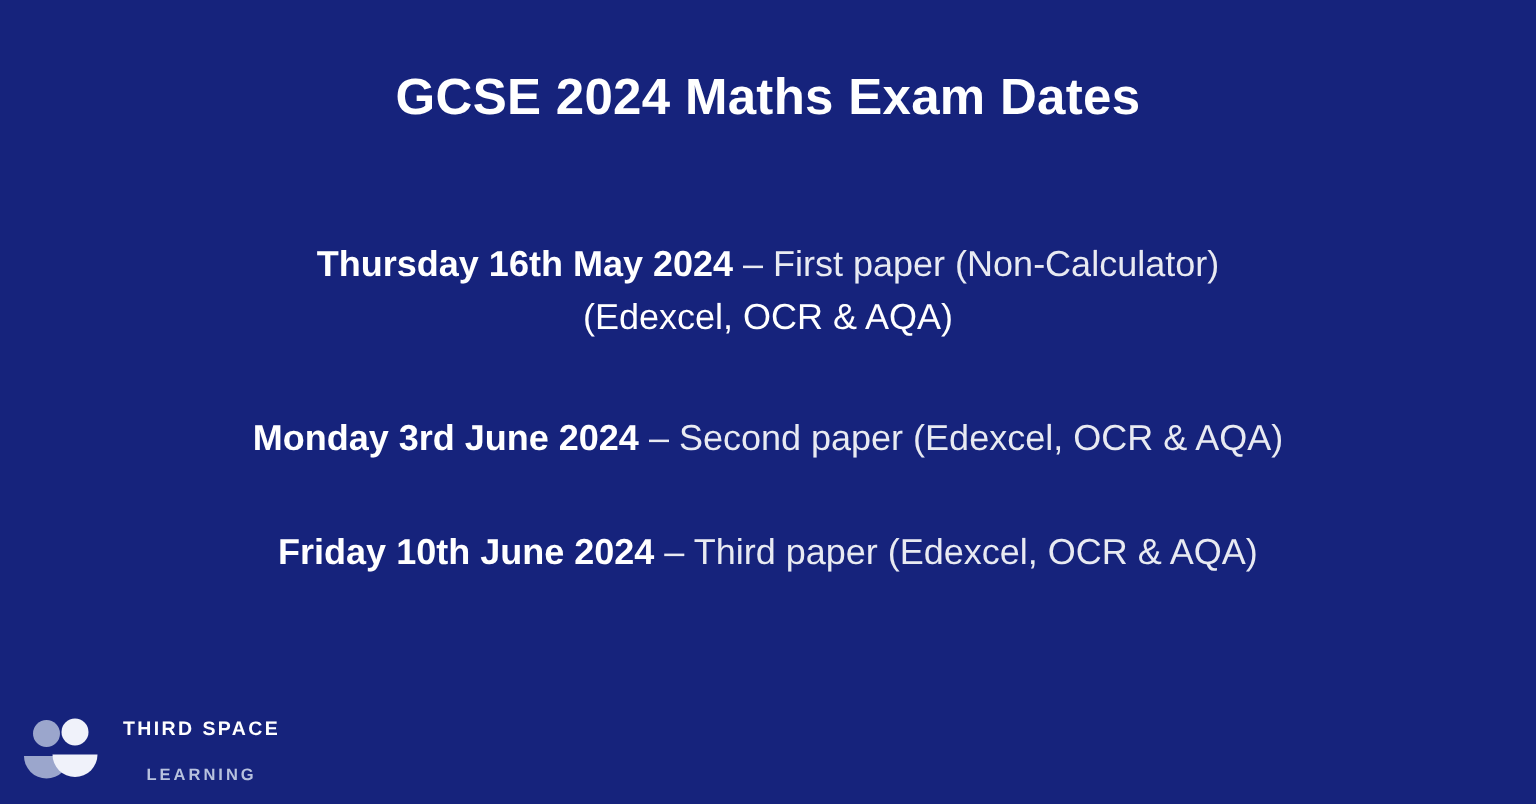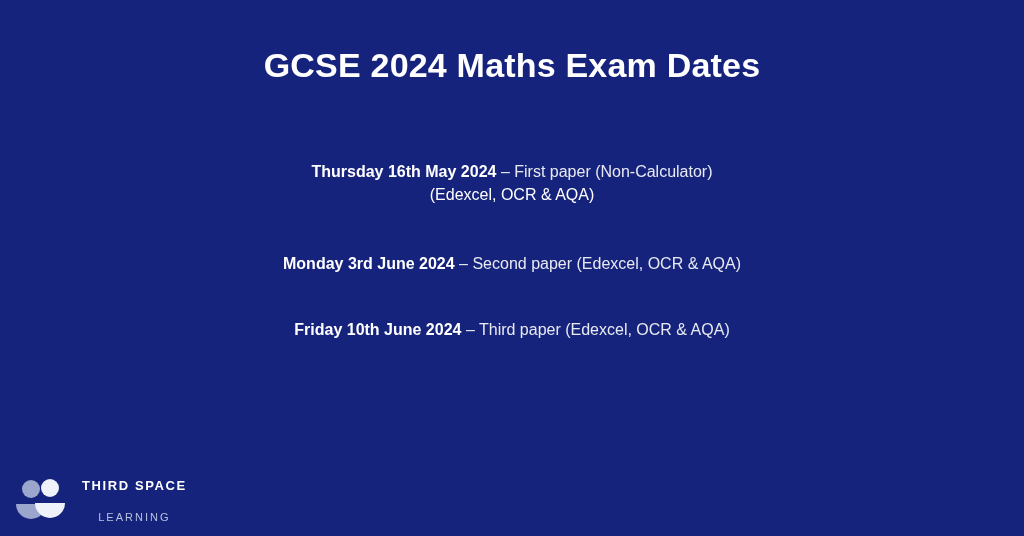--- a/index.html
+++ b/index.html
@@ -39,21 +39,21 @@
   .entries {
     position: absolute;
     top: 160px;
     left: 0;
     width: 1024px;
     text-align: center;
   }
   .entry {
     text-align: center;
     color: #e8eaf2;
-    font-size: 16px;
+    font-size: 24px;
     line-height: 1.45;
   }
   .entry-1 { margin-bottom: 46px; }
   .entry-2 { margin-bottom: 42px; }
   .entry-3 { margin-bottom: 0; }
 
   .entry-line {
     display: block;
     white-space: nowrap;
   }
@@ -97,21 +97,21 @@
     line-height: 1.1;
   }
   .logo-primary {
     font-size: 13px;
     font-weight: bold;
     color: #ffffff;
     letter-spacing: 1.6px;
   }
   .logo-secondary {
     font-size: 11px;
-    font-weight: normal;
+    font-weight: bold;
     color: #b8c2de;
     letter-spacing: 2.0px;
     margin-top: 17px;
     text-align: center;
   }
 </style>
 </head>
 <body>
 
 <div class="slide">

